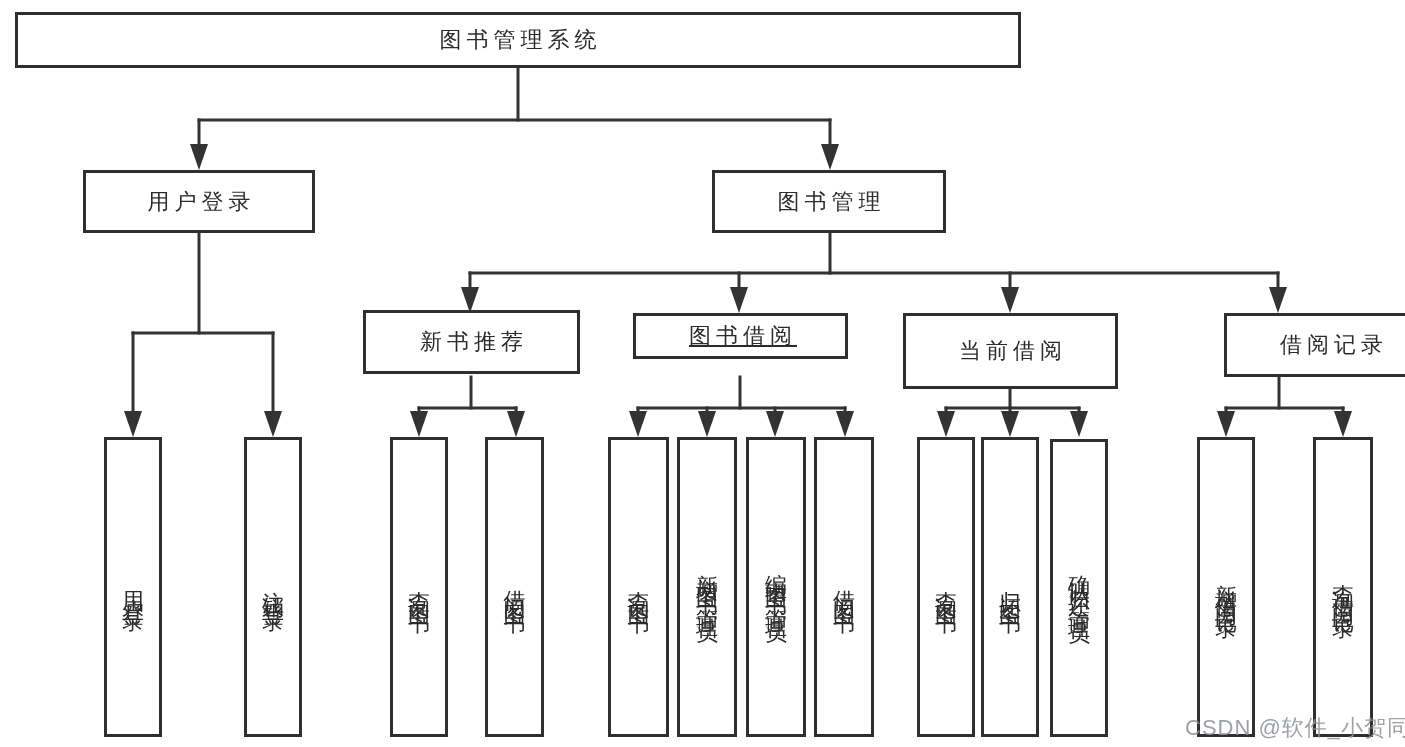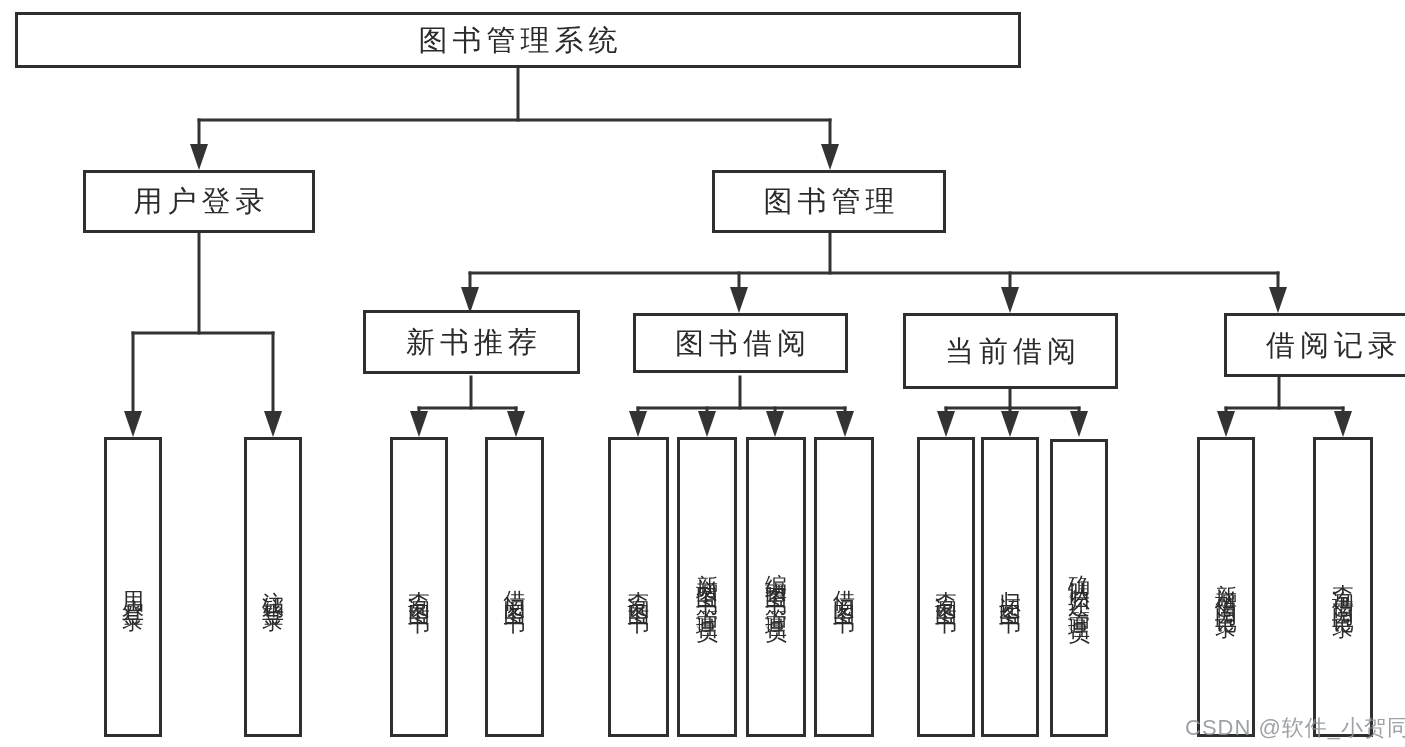--- a/index.html
+++ b/index.html
@@ -26,21 +26,21 @@
     position: absolute;
     box-sizing: border-box;
     background: #ffffff;
     border: 3px solid #2f2f2f;
     display: flex;
     align-items: center;
     justify-content: center;
     z-index: 1;
   }
   .node .hlabel {
-    font-size: 29px;
+    font-size: 22px;
     letter-spacing: 5px;
     text-indent: 5px;
     white-space: nowrap;
     line-height: 1;
   }
   .leaf .vlabel {
     writing-mode: vertical-rl;
     font-size: 22px;
     letter-spacing: 7px;
     line-height: 1;
@@ -124,21 +124,21 @@
   <div class="node" style="left:83px; top:170px; width:232px; height:63px;">
     <span class="hlabel">用户登录</span>
   </div>
   <div class="node" style="left:712px; top:170px; width:234px; height:63px;text-align:right;">
     <span class="hlabel">图书管理</span>
   </div>
 
   <div class="node" style="left:363px; top:310px; width:217px; height:64px;">
     <span class="hlabel">新书推荐</span>
   </div>
-  <div class="node" style="left:633px; top:313px; width:215px; height:60px;">
+  <div class="node" style="left:633px; top:313px; width:215px; height:46px;text-decoration:underline;">
     <span class="hlabel">图书借阅</span>
   </div>
   <div class="node" style="left:903px; top:313px; width:215px; height:76px;">
     <span class="hlabel">当前借阅</span>
   </div>
   <div class="node" style="left:1224px; top:313px; width:215px; height:64px;">
     <span class="hlabel">借阅记录</span>
   </div>
 
   <div class="node leaf" style="left:104px; top:437px; width:58px; height:300px;">

